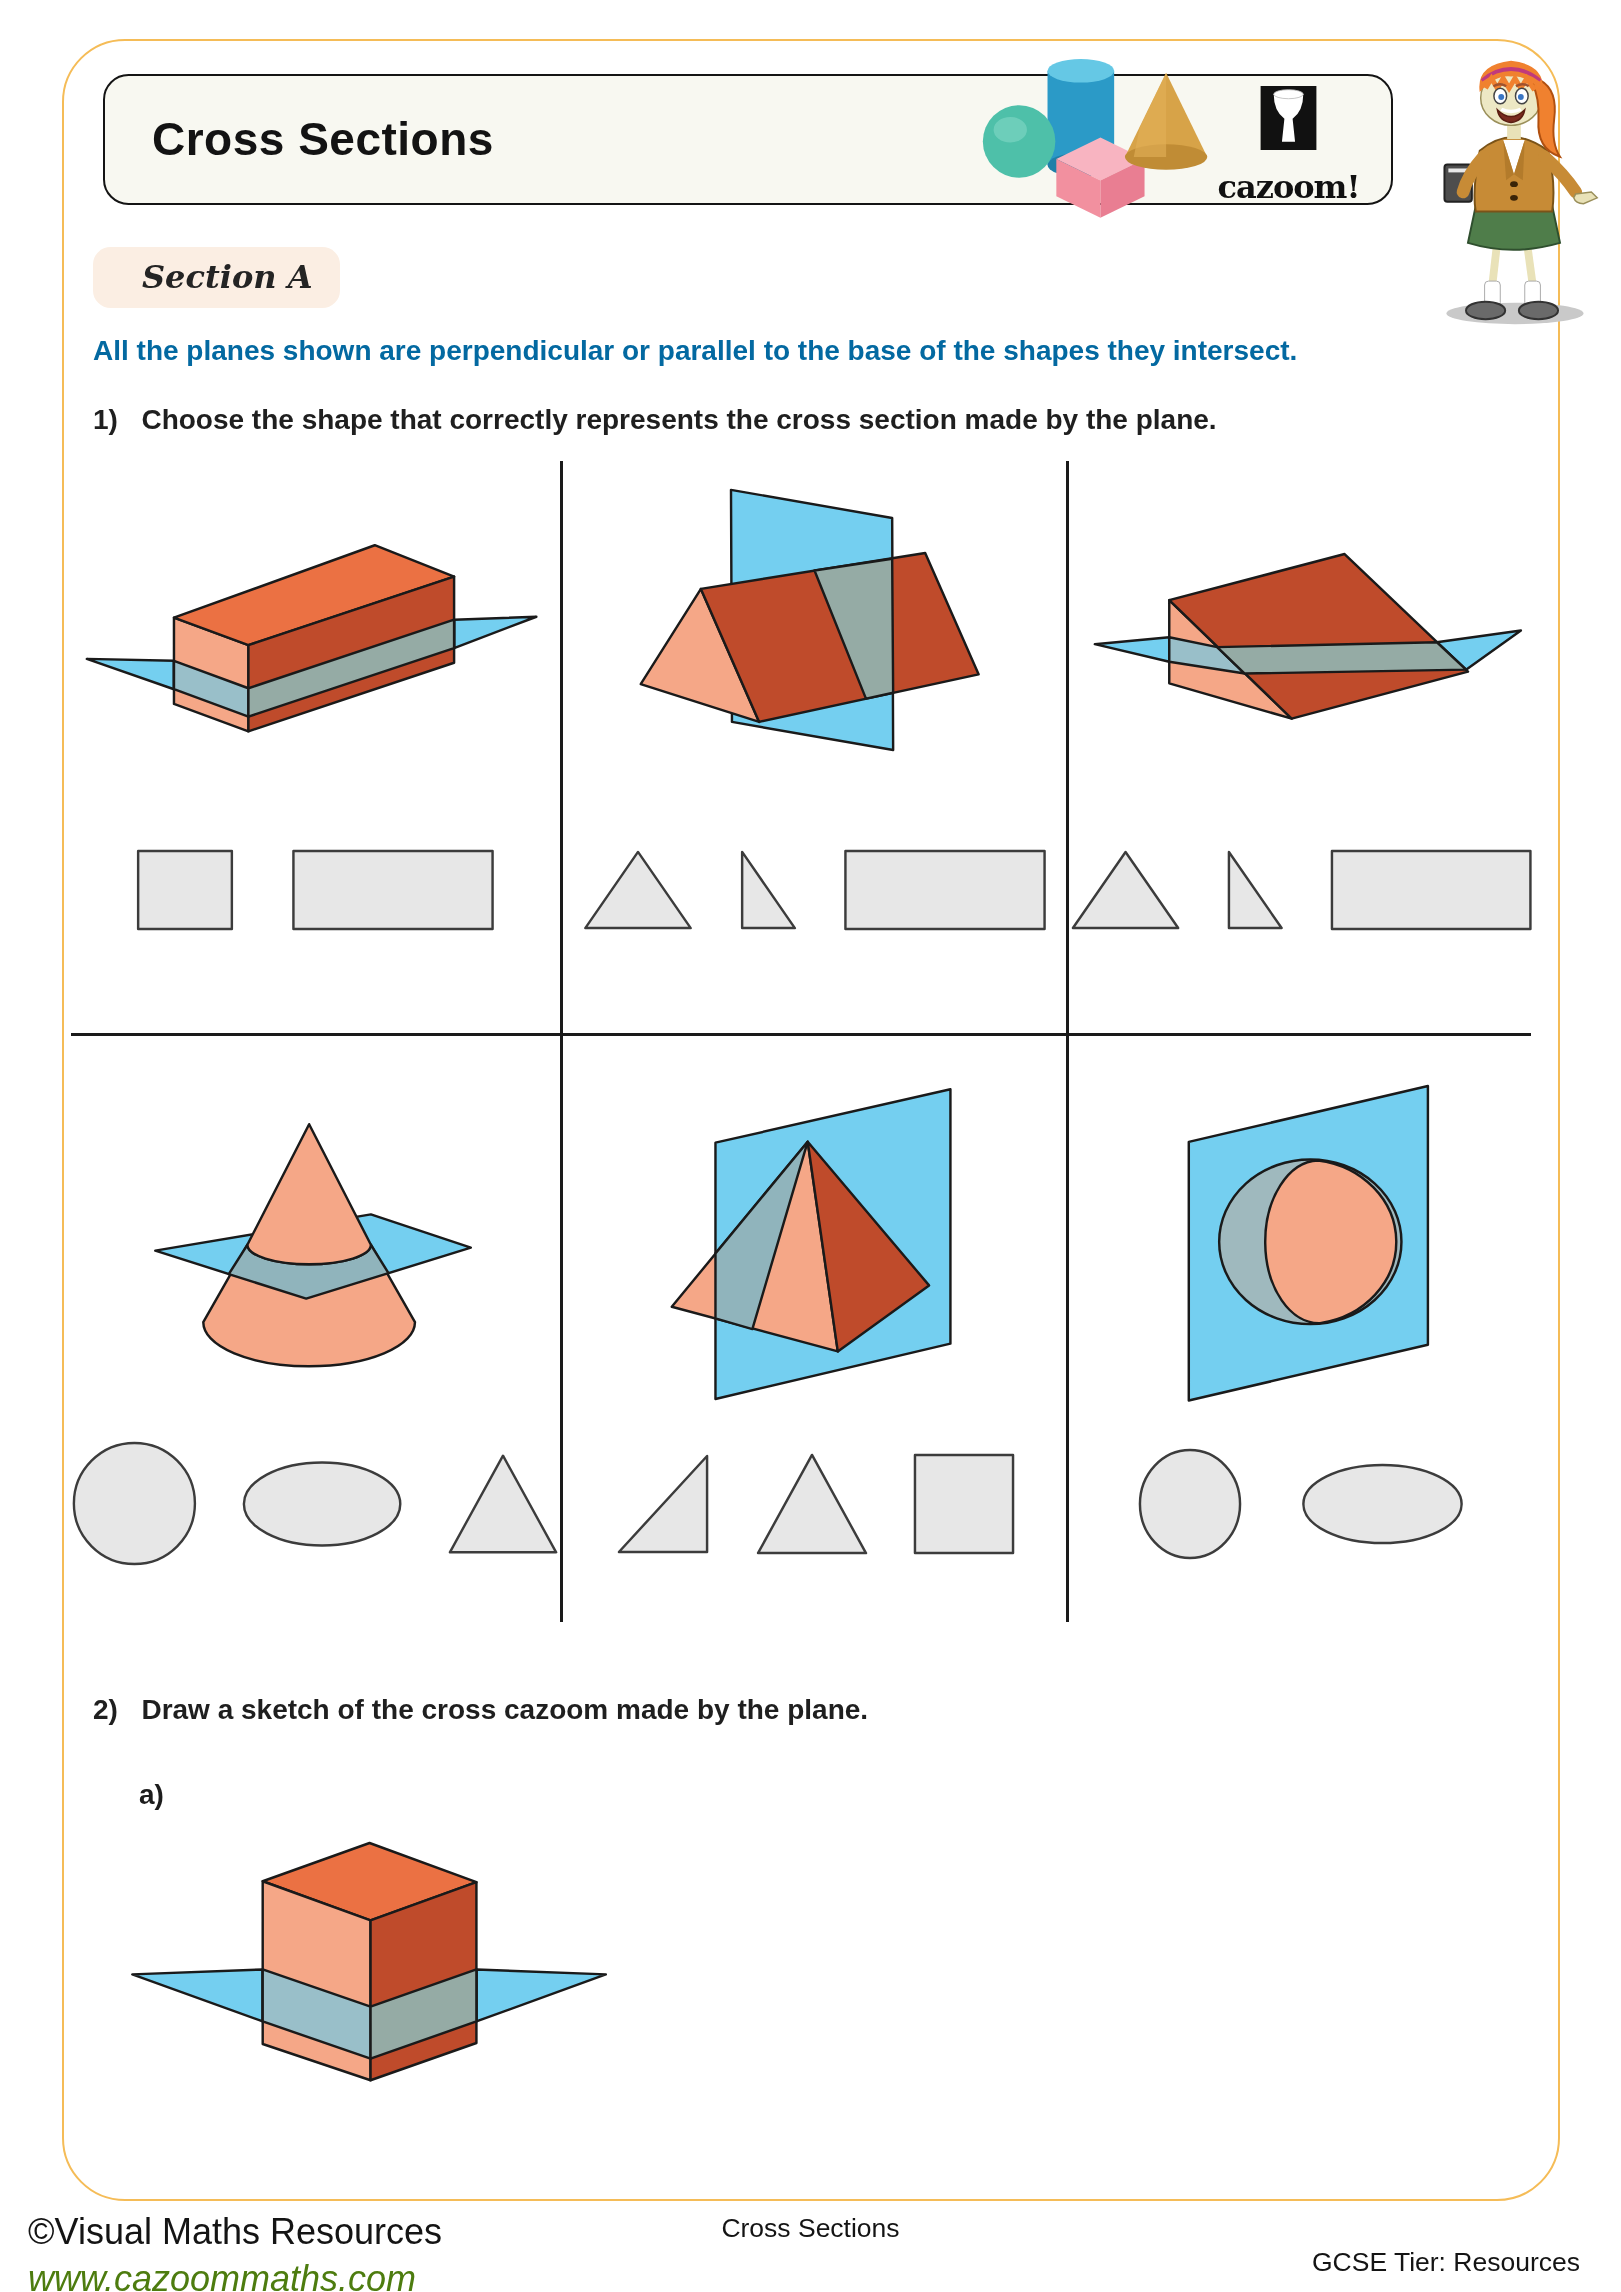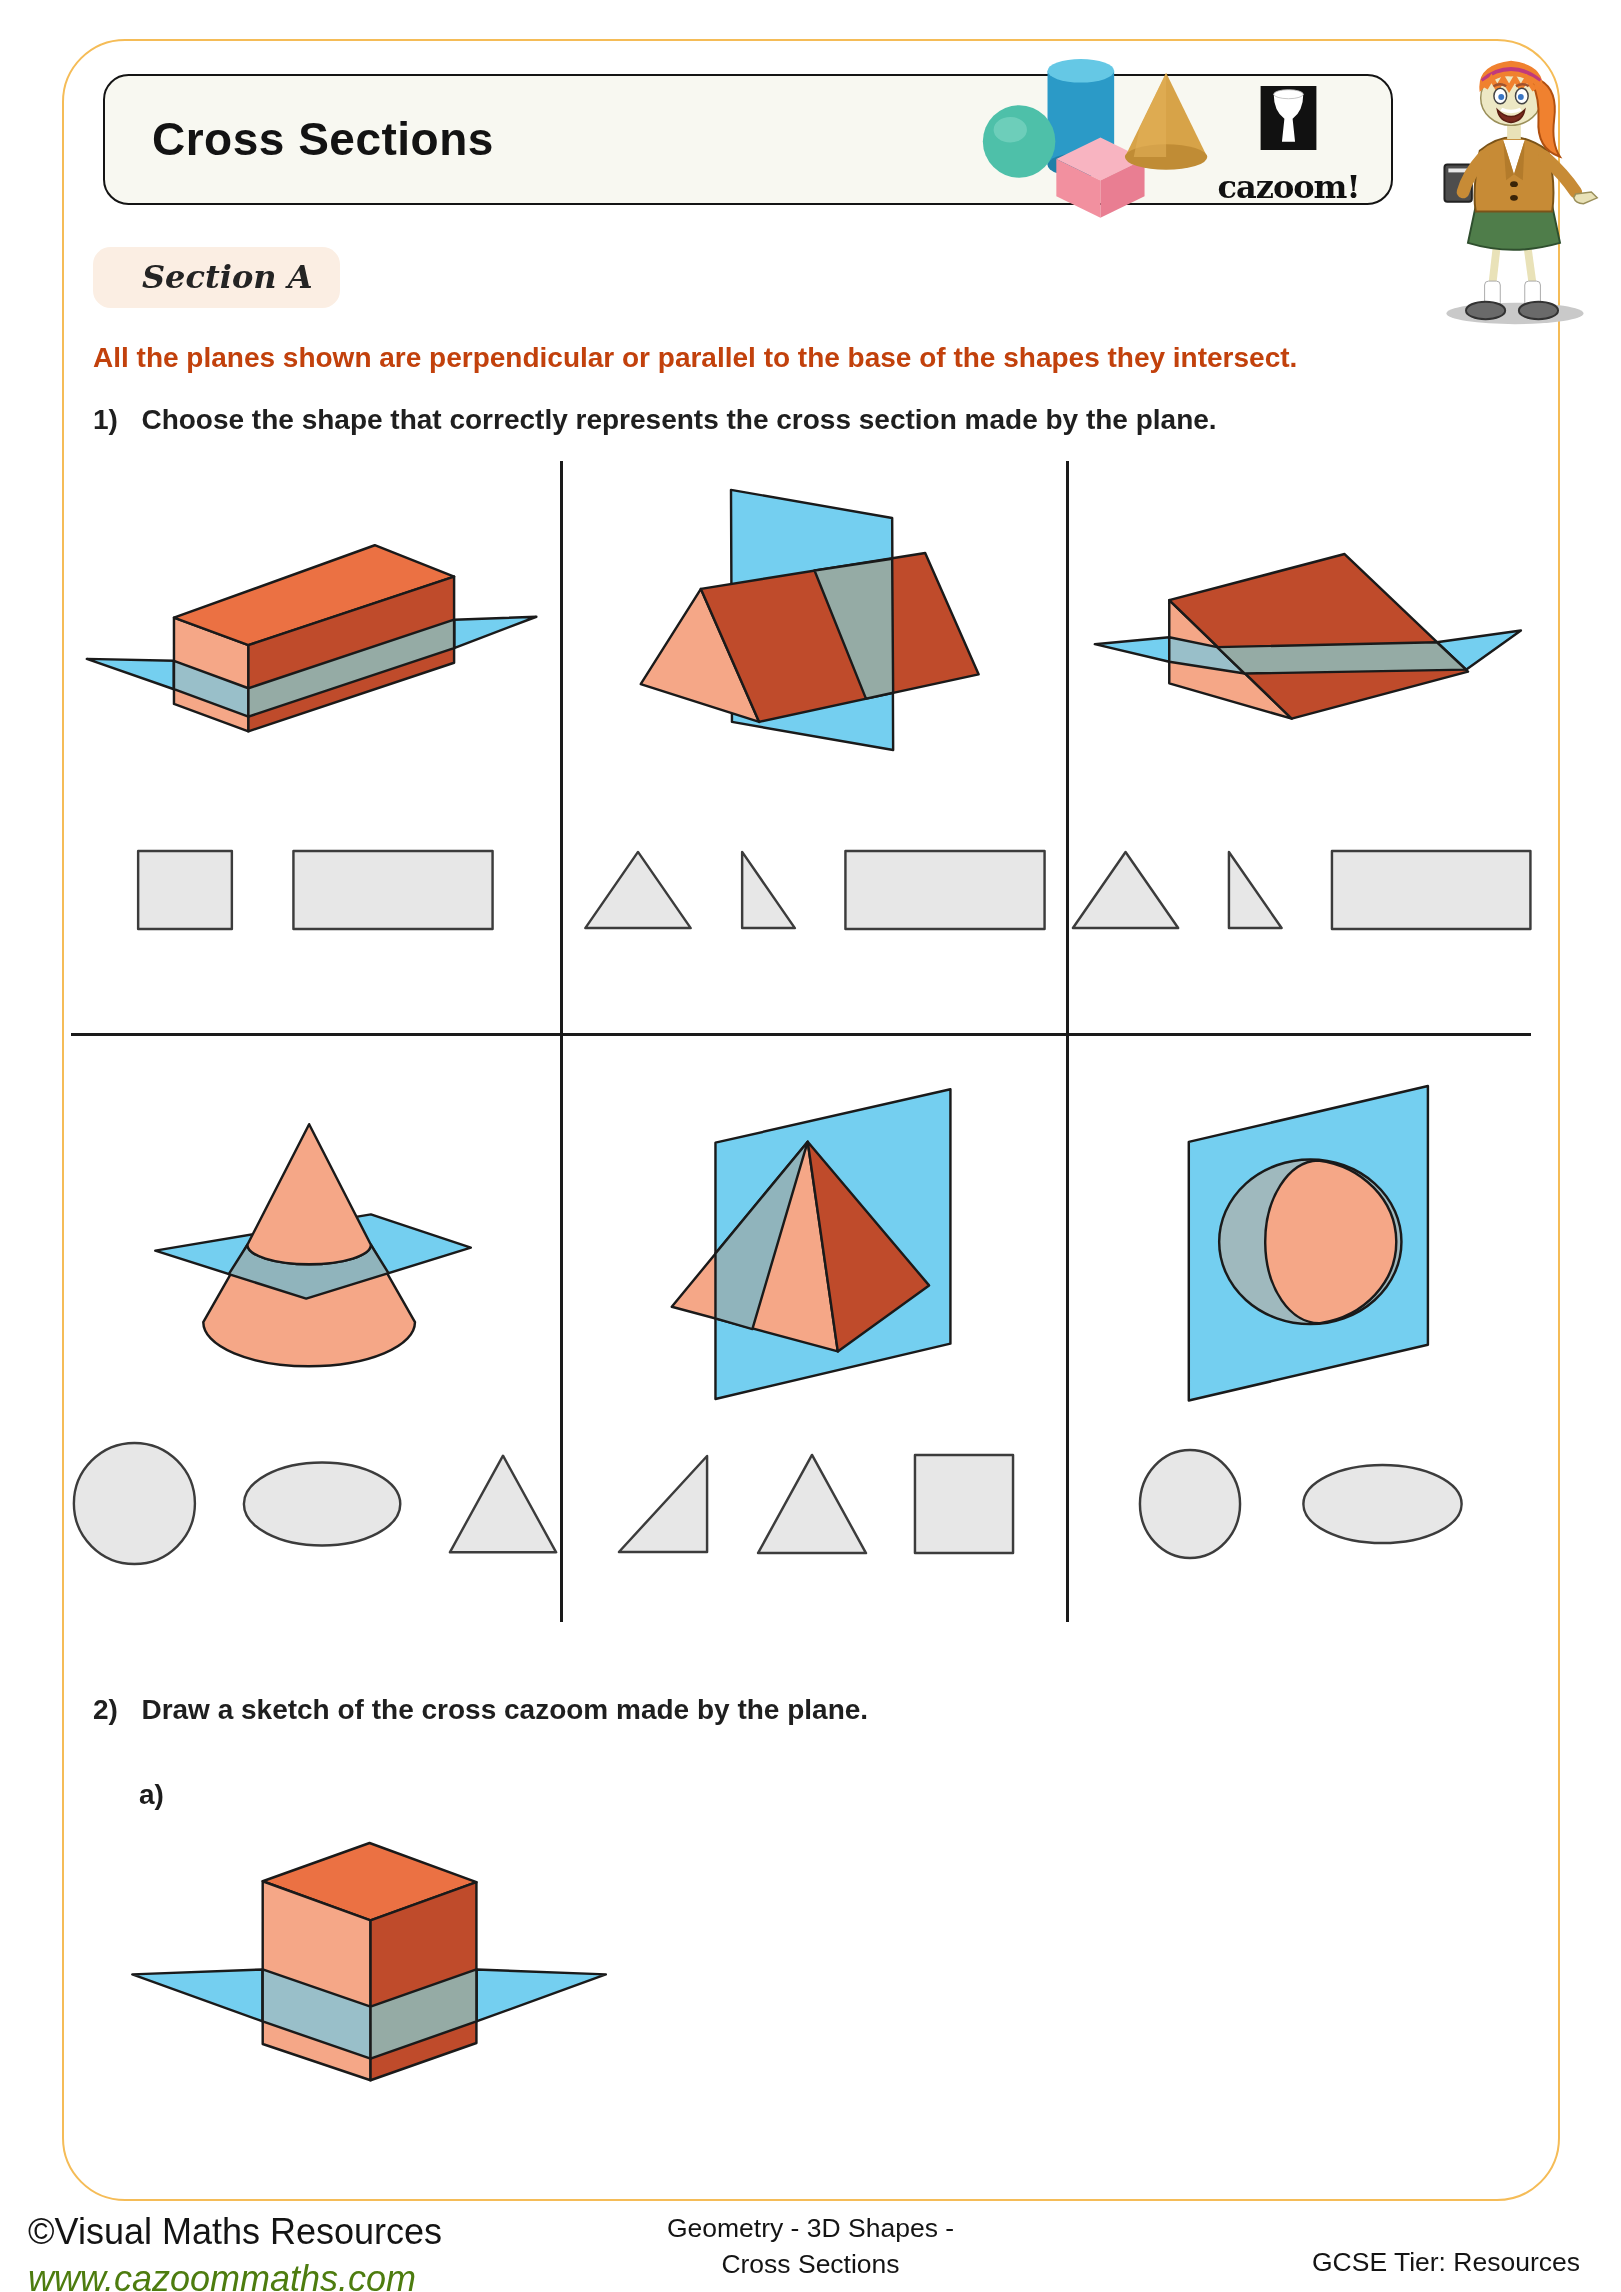--- a/index.html
+++ b/index.html
@@ -20,21 +20,21 @@
       display:flex;flex-direction:column;align-items:center;}
   .logo-text{font-family:"DejaVu Serif",serif;font-weight:bold;font-size:32px;
       letter-spacing:-1px;color:#111;margin-top:18px;}
   .mascot{position:absolute;left:1409px;top:49px;width:208px;height:284px;}
 
   
   .section-badge{position:absolute;left:93px;top:247px;width:247px;height:61px;
       background:#FBEEE3;border-radius:17.6px;line-height:61px;padding-left:49px;
       box-sizing:border-box;font-family:"DejaVu Serif",serif;font-style:italic;
       font-weight:bold;font-size:32px;color:#242424;}
-  .intro-line{position:absolute;left:93px;top:342px;font-size:28px;font-weight:bold;color:#c2410c;}
+  .intro-line{position:absolute;left:93px;top:335px;font-size:28px;font-weight:bold;color:#0369a1;}
   .q-line{position:absolute;display:flex;gap:23.5px;font-size:28px;font-weight:bold;color:#1f1f1f;}
   .q1-line{left:93px;top:404px;}
   .q2-line{left:93px;top:1694px;}
   .q2a-label{position:absolute;left:139px;top:1779px;font-size:28px;font-weight:bold;}
 
   
   .q1-grid{position:absolute;left:71px;top:461px;width:1460px;height:1164px;}
   .grid-hline{position:absolute;left:0;top:572px;width:100%;height:2.9px;background:#1a1a1a;}
   .grid-vline{position:absolute;top:0;width:2.9px;height:1161px;background:#1a1a1a;}
   .v1{left:489px;} .v2{left:995px;}
@@ -303,17 +303,16 @@
   <polygon class="edge f-dark" points="278,87 386,48 386,212 278,250"></polygon>
   <polygon class="edge f-bandL" points="168,137 278,175 278,228 168,190"></polygon>
   <polygon class="edge f-bandD" points="278,175 386,137 386,190 278,228"></polygon>
 </svg>
 
 <div class="footer-left">
   <div>©Visual Maths Resources</div>
   <a class="footer-link" href="#">www.cazoommaths.com</a>
 </div>
 <div class="footer-center">
-  <div>Geometry - 3D Shapes -</div>
   <div>Cross Sections</div>
 </div>
 <div class="footer-right">GCSE Tier: Resources</div>
 
 
 </body></html>

